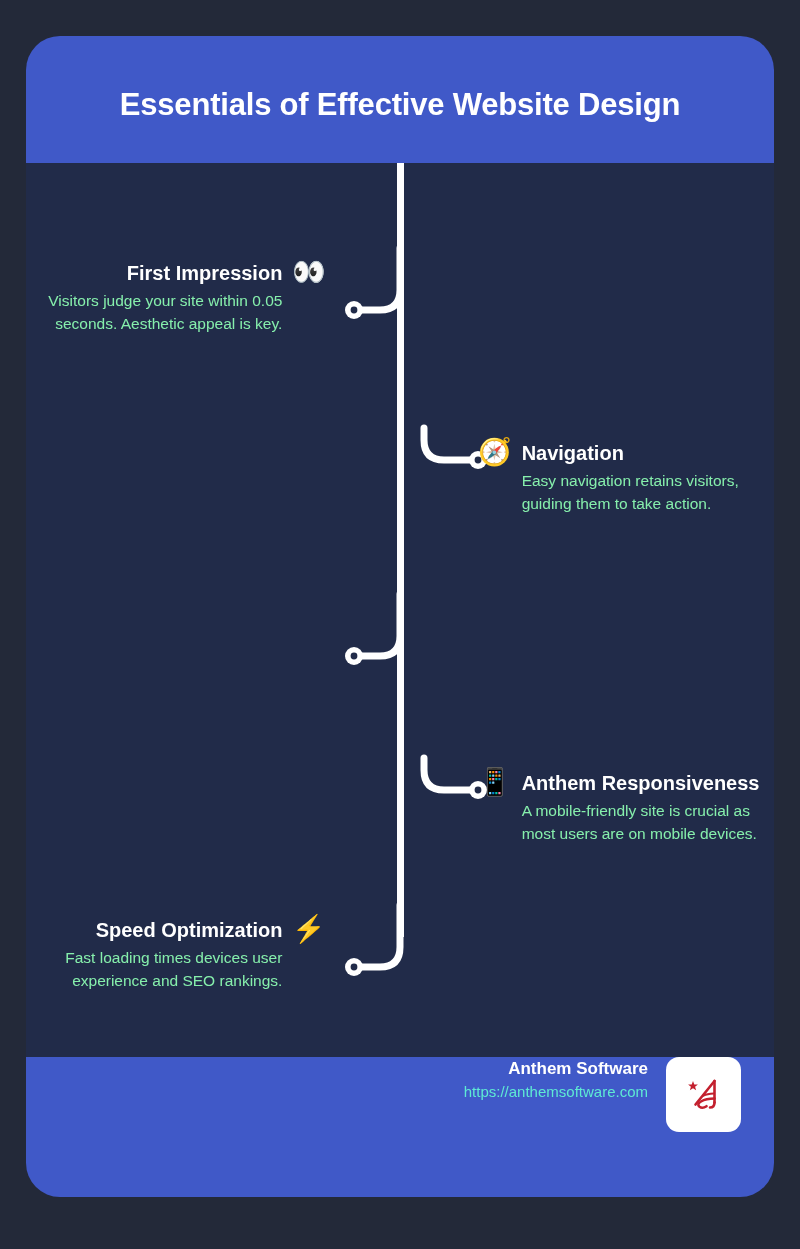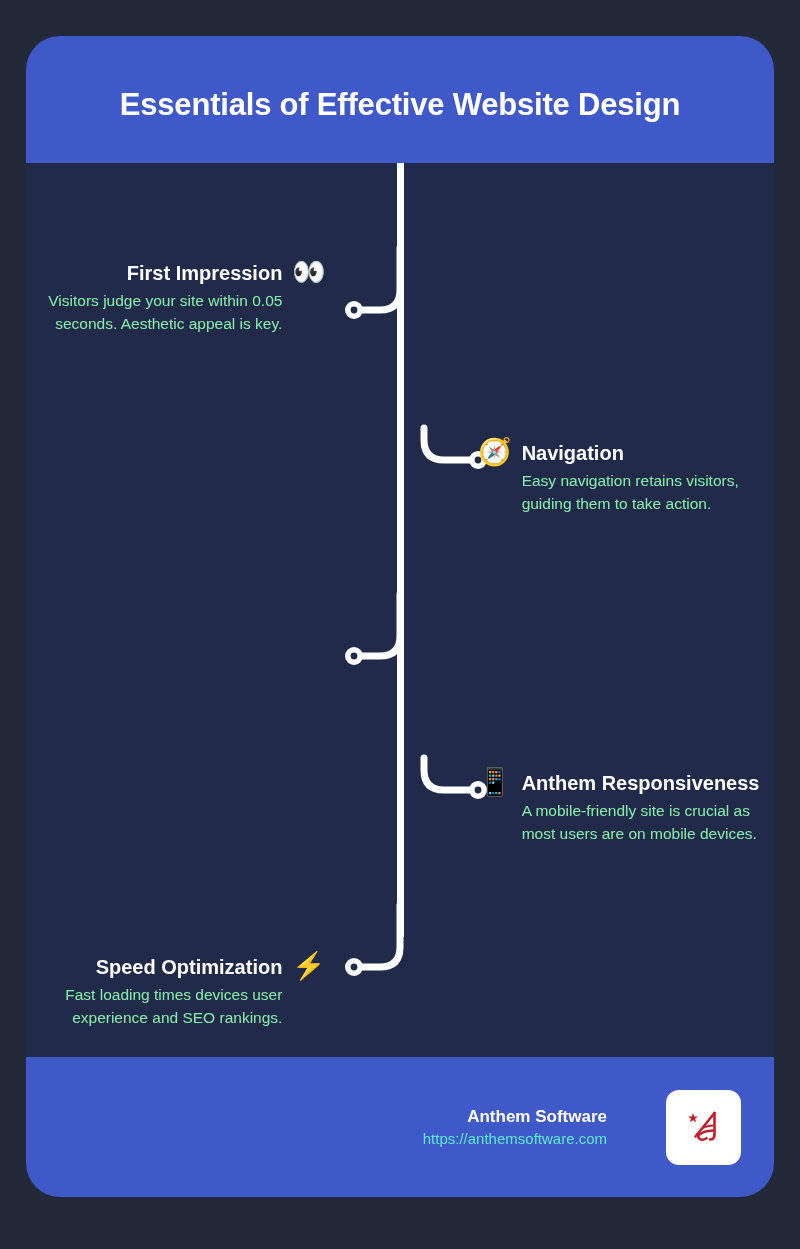--- a/index.html
+++ b/index.html
@@ -108,24 +108,23 @@
   .footer {
     position: absolute;
     left: 26px;
     top: 1057px;
     width: 748px;
     height: 140px;
     background: #4059C8;
     border-bottom-left-radius: 34px;
     border-bottom-right-radius: 34px;
     display: flex;
-    align-items: center;
+    align-items: flex-start;
     justify-content: flex-end;
     padding-right: 33px;
-    gap: 41px;
   }
   .footer-text {
     display: flex;
     flex-direction: column;
     align-items: flex-end;
     text-align: right;
     margin-right: 18px;
   }
   .footer-brand {
     color: #FFFFFF;
@@ -210,21 +209,21 @@
 
 
     <div class="item right" style="left:452px; top:608px; width:300px;">
       <div class="item-icon">📱</div>
       <div class="item-text" style="width:250px;">
         <div class="item-title">Anthem Responsiveness</div>
         <div class="item-desc">A mobile-friendly site is crucial as most users are on mobile devices.</div>
       </div>
     </div>
 
-    <div class="item left" style="left:0px; top:755px; width:300px;margin-top:37px;">
+    <div class="item left" style="left:0px; top:755px; width:300px;">
       <div class="item-text" style="width:230px;">
         <div class="item-title">Speed Optimization</div>
         <div class="item-desc">Fast loading times devices user experience and SEO rankings.</div>
       </div>
       <div class="item-icon">⚡</div>
     </div>
 
   </div>
 
   <div class="footer">

